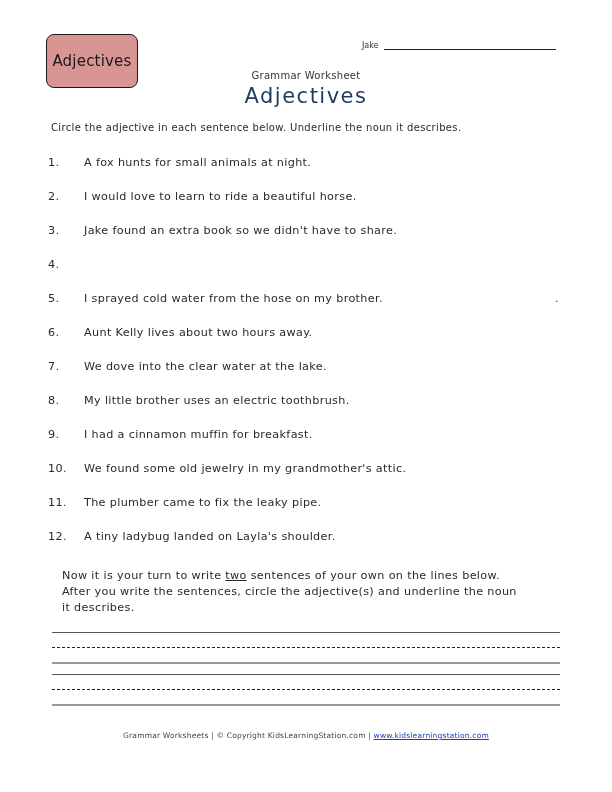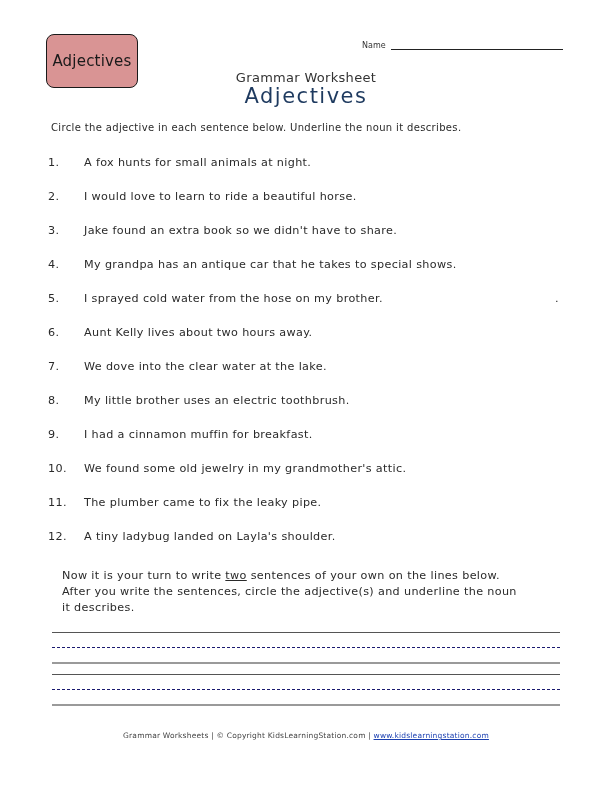--- a/index.html
+++ b/index.html
@@ -47,21 +47,21 @@
       border-bottom: 1px solid #222;
       margin-left: 5px;
       height: 9px;
     }
     .subtitle {
       position: absolute;
       left: 0;
       width: 612px;
       top: 70px;
       text-align: center;
-      font-size: 13px;
+      font-size: 10px;
       color: #333;
       letter-spacing: 0.3px;
     }
     .title {
       position: absolute;
       left: 0;
       width: 612px;
       top: 84px;
       text-align: center;
       font-size: 21px;
@@ -169,21 +169,21 @@
     }
   </style>
 </head>
 <body>
 
 <div class="badge">
   <span>Adjectives</span>
 </div>
 
 <div class="name-row">
-  <span>Name</span>
+  <span>Jake</span>
   <span class="name-line"></span>
 </div>
 
 <div class="subtitle">Grammar Worksheet</div>
 <div class="title">Adjectives</div>
 
 <div class="instructions">Circle the adjective in each sentence below.  Underline the noun it describes.</div>
 
 <ol class="questions">
   <li class="question">
@@ -193,21 +193,20 @@
   <li class="question">
     <span class="q-num">2.</span>
     <span class="q-text">I would love to learn to ride a beautiful horse.</span>
   </li>
   <li class="question">
     <span class="q-num">3.</span>
     <span class="q-text">Jake found an extra book so we didn't have to share.</span>
   </li>
   <li class="question">
     <span class="q-num">4.</span>
-    <span class="q-text">My grandpa has an antique car that he takes to special shows.</span>
   </li>
   <li class="question">
     <span class="q-num">5.</span>
     <span class="q-text">I sprayed cold water from the hose on my brother.</span>
     <span class="q-stray-dot">.</span>
   </li>
   <li class="question">
     <span class="q-num">6.</span>
     <span class="q-text">Aunt Kelly lives about two hours away.</span>
   </li>

